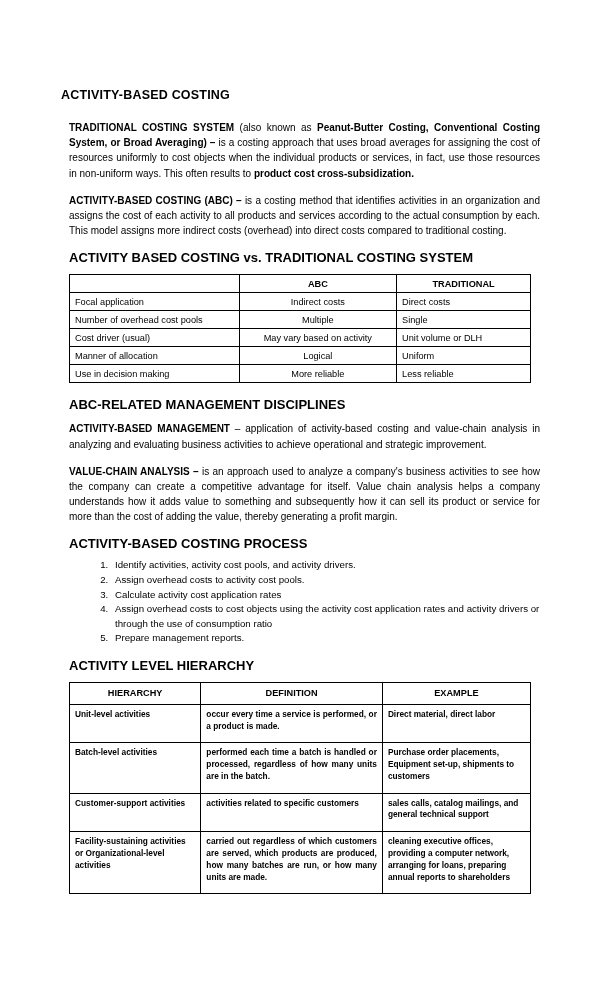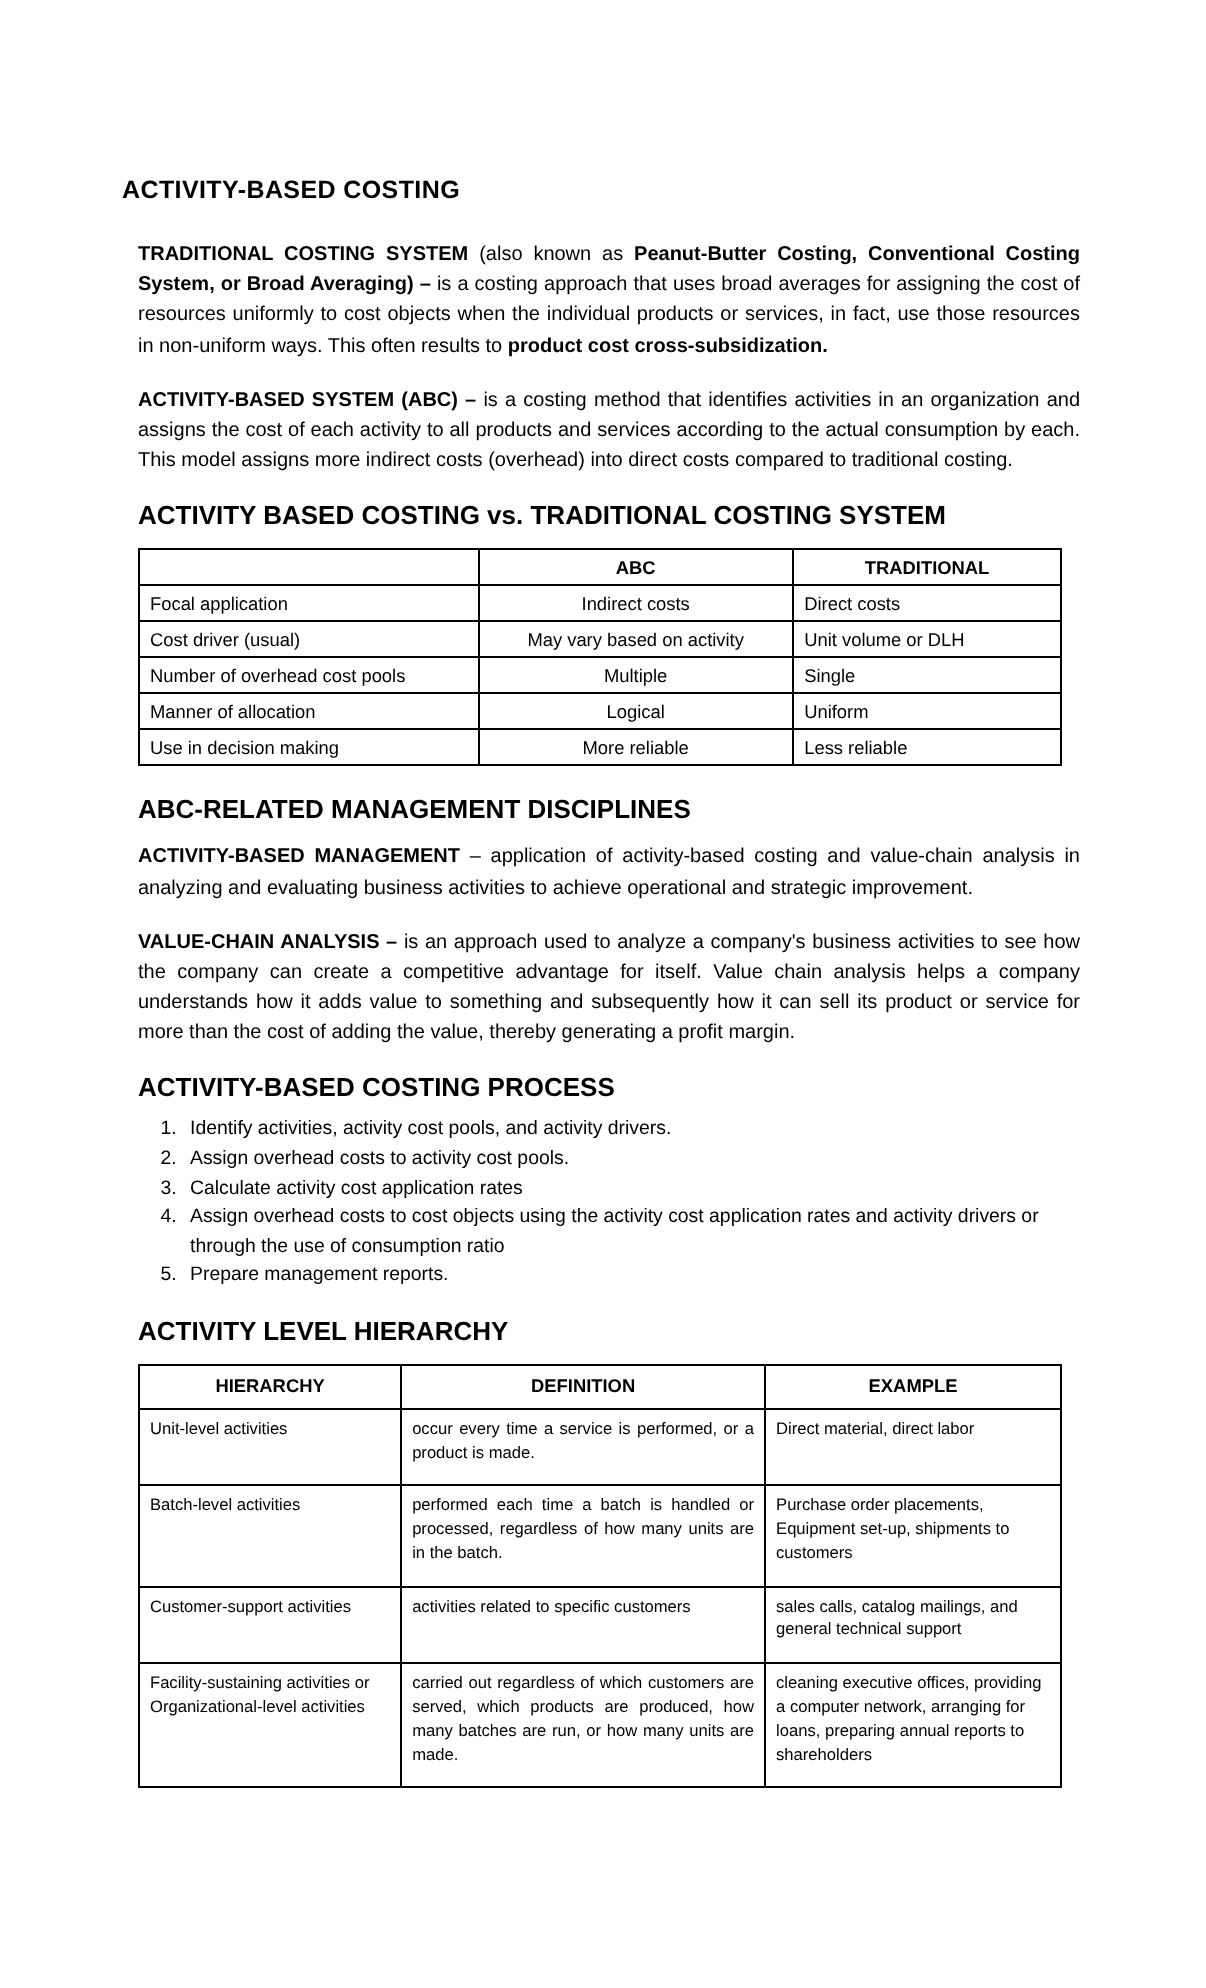--- a/index.html
+++ b/index.html
@@ -66,81 +66,82 @@
   table.cmp .c1 { width: 172px; }
   table.cmp .c2 { width: 160px; text-align: center; }
   table.cmp .c3 { width: 130px; }
 
   ol.proc {
     margin: 0 0 12px 0;
     padding-left: 30px;
     font-size: 9.7px;
     line-height: 1.5;
   }
-  ol.proc li { padding-left: 4px; margin-bottom: 0px; }
+  ol.proc li { padding-left: 4px; margin-bottom: 0px; margin-left: 20px; }
 
   table.hier {
     width: 462px;
     margin-left: 8px;
     border-collapse: collapse;
     font-size: 8.3px;
     line-height: 1.42;
   }
   table.hier th {
     border: 1px solid #000;
     font-size: 9.2px;
     font-weight: bold;
     text-align: center;
     padding: 4px 4px;
   }
   table.hier td {
     border: 1px solid #000;
     padding: 4px 5px 10px 5px;
     vertical-align: top;
+    font-weight: bold;
   }
   table.hier .h1 { width: 128px; }
   table.hier .h2 { width: 186px; }
   table.hier .h3 { width: 148px; }
   table.hier td.def { text-align: justify; }
 </style>
 </head>
 <body>
 
 <div class="page">
 
   <h1 class="doc-title">ACTIVITY-BASED COSTING</h1>
 
   <p class="para" id="p-trad"><b>TRADITIONAL COSTING SYSTEM </b><span>(also known as </span><b>Peanut-Butter Costing, Conventional Costing System, or Broad Averaging) –</b><span> is a costing approach that uses broad averages for assigning the cost of resources uniformly to cost objects when the individual products or services, in fact, use those resources in non-uniform ways. This often results to </span><b>product cost cross-subsidization.</b></p>
-  <p class="para" id="p-abc"><b>ACTIVITY-BASED SYSTEM (ABC) –</b><span> is a costing method that identifies activities in an organization and assigns the cost of each activity to all products and services according to the actual consumption by each. This model assigns more indirect costs (overhead) into direct costs compared to traditional costing.</span></p>
+  <p class="para" id="p-abc"><b>ACTIVITY-BASED COSTING (ABC) –</b><span> is a costing method that identifies activities in an organization and assigns the cost of each activity to all products and services according to the actual consumption by each. This model assigns more indirect costs (overhead) into direct costs compared to traditional costing.</span></p>
 
   <div class="section-head">ACTIVITY BASED COSTING vs. TRADITIONAL COSTING SYSTEM</div>
 
   <table class="cmp">
     <thead>
       <tr>
         <td class="c1"></td>
         <th class="c2">ABC</th>
         <th class="c3">TRADITIONAL</th>
       </tr>
     </thead>
     <tbody id="cmp-body">
         <tr>
           <td class="c1">Focal application</td>
           <td class="c2">Indirect costs</td>
           <td class="c3">Direct costs</td>
         </tr>
         <tr>
+          <td class="c1">Number of overhead cost pools</td>
+          <td class="c2">Multiple</td>
+          <td class="c3">Single</td>
+        </tr>
+        <tr>
           <td class="c1">Cost driver (usual)</td>
           <td class="c2">May vary based on activity</td>
           <td class="c3">Unit volume or DLH</td>
-        </tr>
-        <tr>
-          <td class="c1">Number of overhead cost pools</td>
-          <td class="c2">Multiple</td>
-          <td class="c3">Single</td>
         </tr>
         <tr>
           <td class="c1">Manner of allocation</td>
           <td class="c2">Logical</td>
           <td class="c3">Uniform</td>
         </tr>
         <tr>
           <td class="c1">Use in decision making</td>
           <td class="c2">More reliable</td>
           <td class="c3">Less reliable</td>

